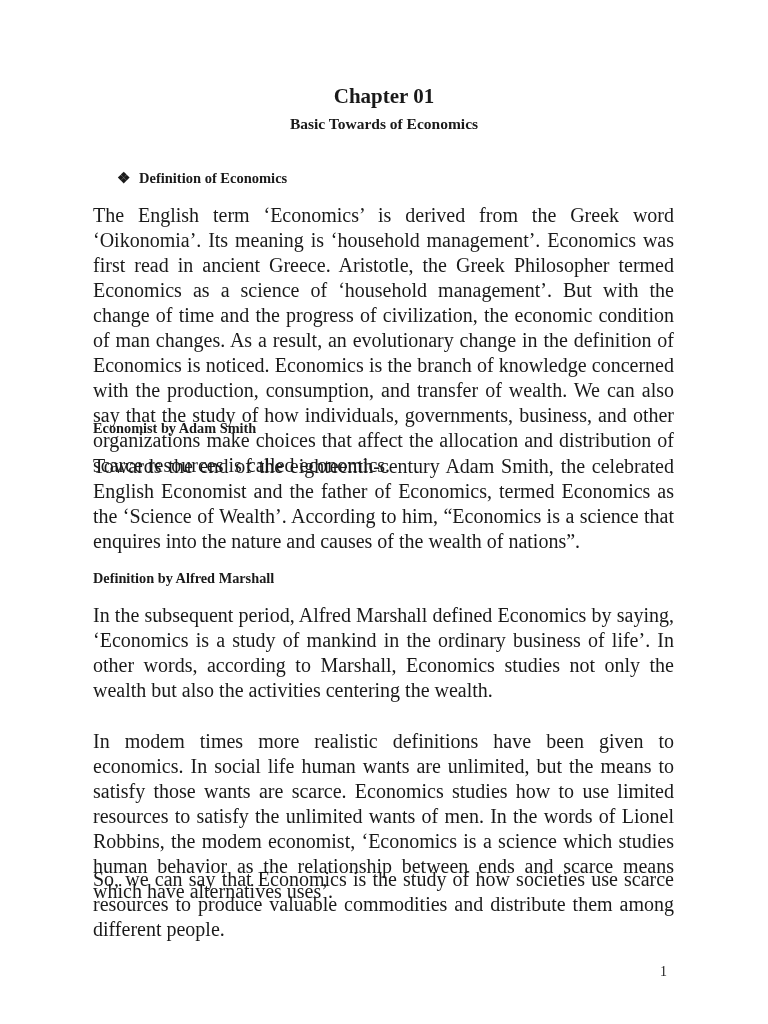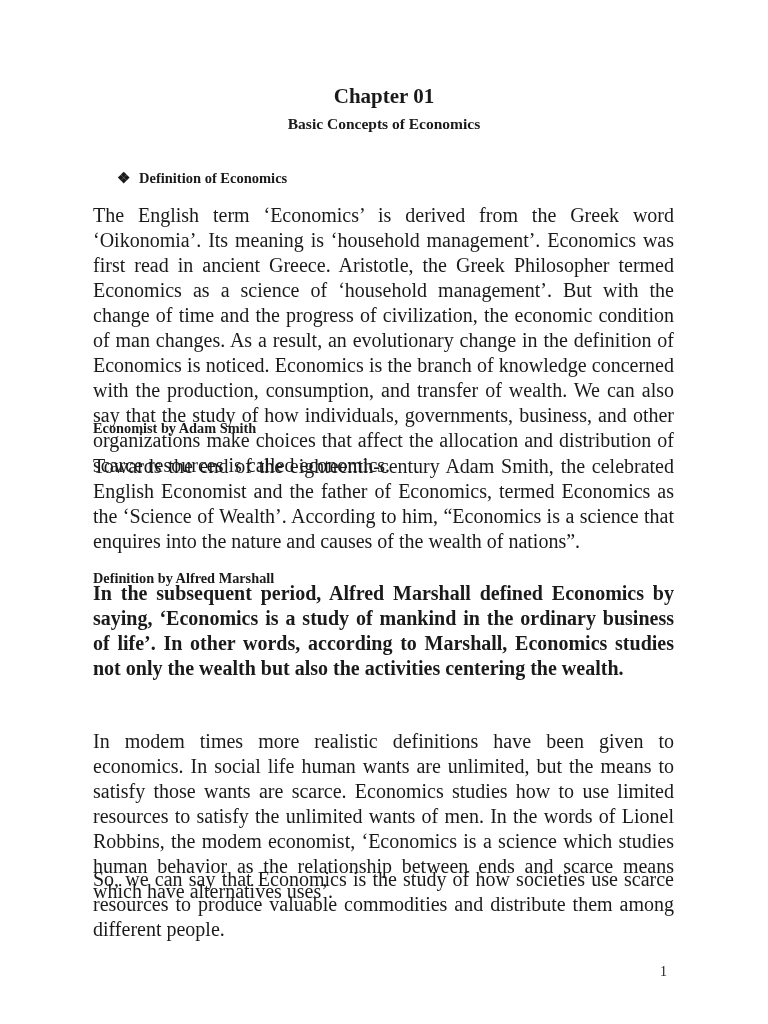--- a/index.html
+++ b/index.html
@@ -80,42 +80,42 @@
       font-size: 14px;
       line-height: 20px;
     }
   </style>
 </head>
 <body>
 
 <div class="page">
 
   <div class="chapter-title">Chapter 01</div>
-  <div class="chapter-subtitle">Basic Concepts of Economics</div>
+  <div class="chapter-subtitle">Basic Towards of Economics</div>
 
   <div class="section-heading">
     <span class="bullet">❖</span>
     <span>Definition of Economics</span>
   </div>
 
   <div class="block" style="top: 203px;">
     <p class="para">The English term ‘Economics’ is derived from the Greek word ‘Oikonomia’. Its meaning is ‘household management’. Economics was first read in ancient Greece. Aristotle, the Greek Philosopher termed Economics as a science of ‘household management’. But with the change of time and the progress of civilization, the economic condition of man changes. As a result, an evolutionary change in the definition of Economics is noticed. Economics is the branch of knowledge concerned with the production, consumption, and transfer of wealth. We can also say that the study of how individuals, governments, business, and other organizations make choices that affect the allocation and distribution of scarce resources is called economics.</p>
   </div>
 
   <div class="block" style="top: 418px;">
     <p class="subheading">Economist by Adam Smith</p>
   </div>
   <div class="block" style="top: 454px;">
     <p class="para">Towards the end of the eighteenth-century Adam Smith, the celebrated English Economist and the father of Economics, termed Economics as the ‘Science of Wealth’. According to him, “Economics is a science that enquires into the nature and causes of the wealth of nations”.</p>
   </div>
 
   <div class="block" style="top: 568px;">
     <p class="subheading">Definition by Alfred Marshall</p>
   </div>
-  <div class="block" style="top: 581px; font-weight: bold;">
+  <div class="block" style="top: 603px;">
     <p class="para">In the subsequent period, Alfred Marshall defined Economics by saying, ‘Economics is a study of mankind in the ordinary business of life’. In other words, according to Marshall, Economics studies not only the wealth but also the activities centering the wealth.</p>
   </div>
 
   <div class="block" style="top: 729px;">
     <p class="para">In modem times more realistic definitions have been given to economics. In social life human wants are unlimited, but the means to satisfy those wants are scarce. Economics studies how to use limited resources to satisfy the unlimited wants of men. In the words of Lionel Robbins, the modem economist, ‘Economics is a science which studies human behavior as the relationship between ends and scarce means which have alternatives uses’.</p>
   </div>
 
   <div class="block" style="top: 867px;">
     <p class="para">So, we can say that Economics is the study of how societies use scarce resources to produce valuable commodities and distribute them among different people.</p>
   </div>

